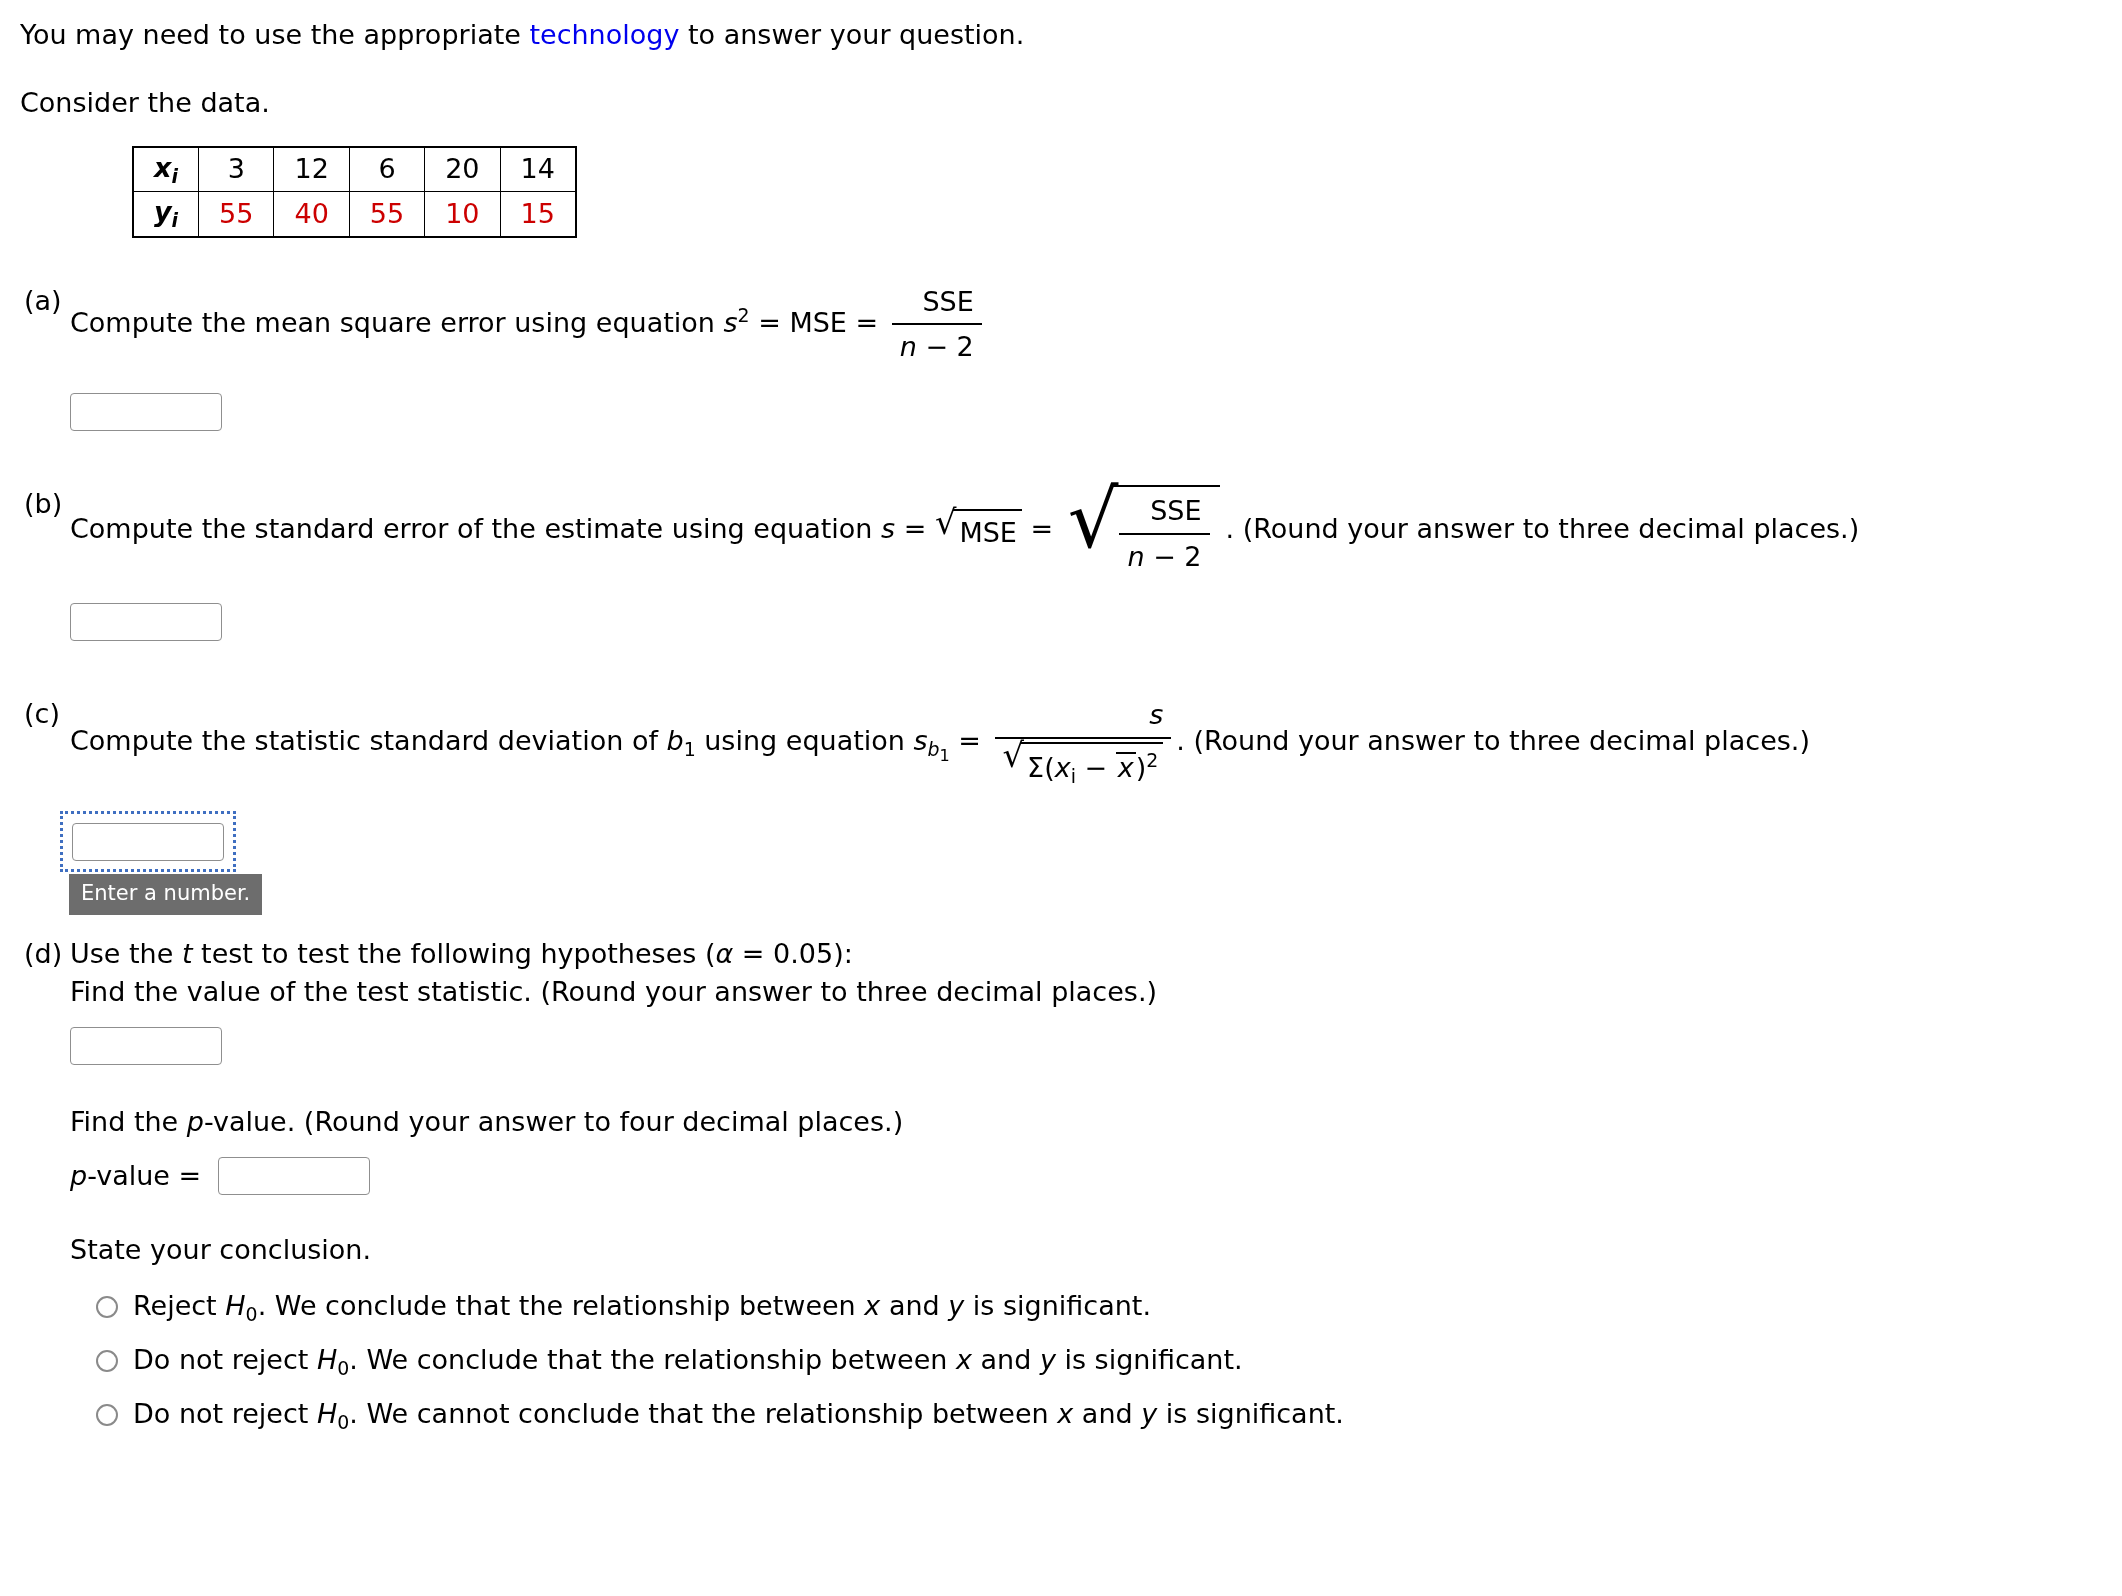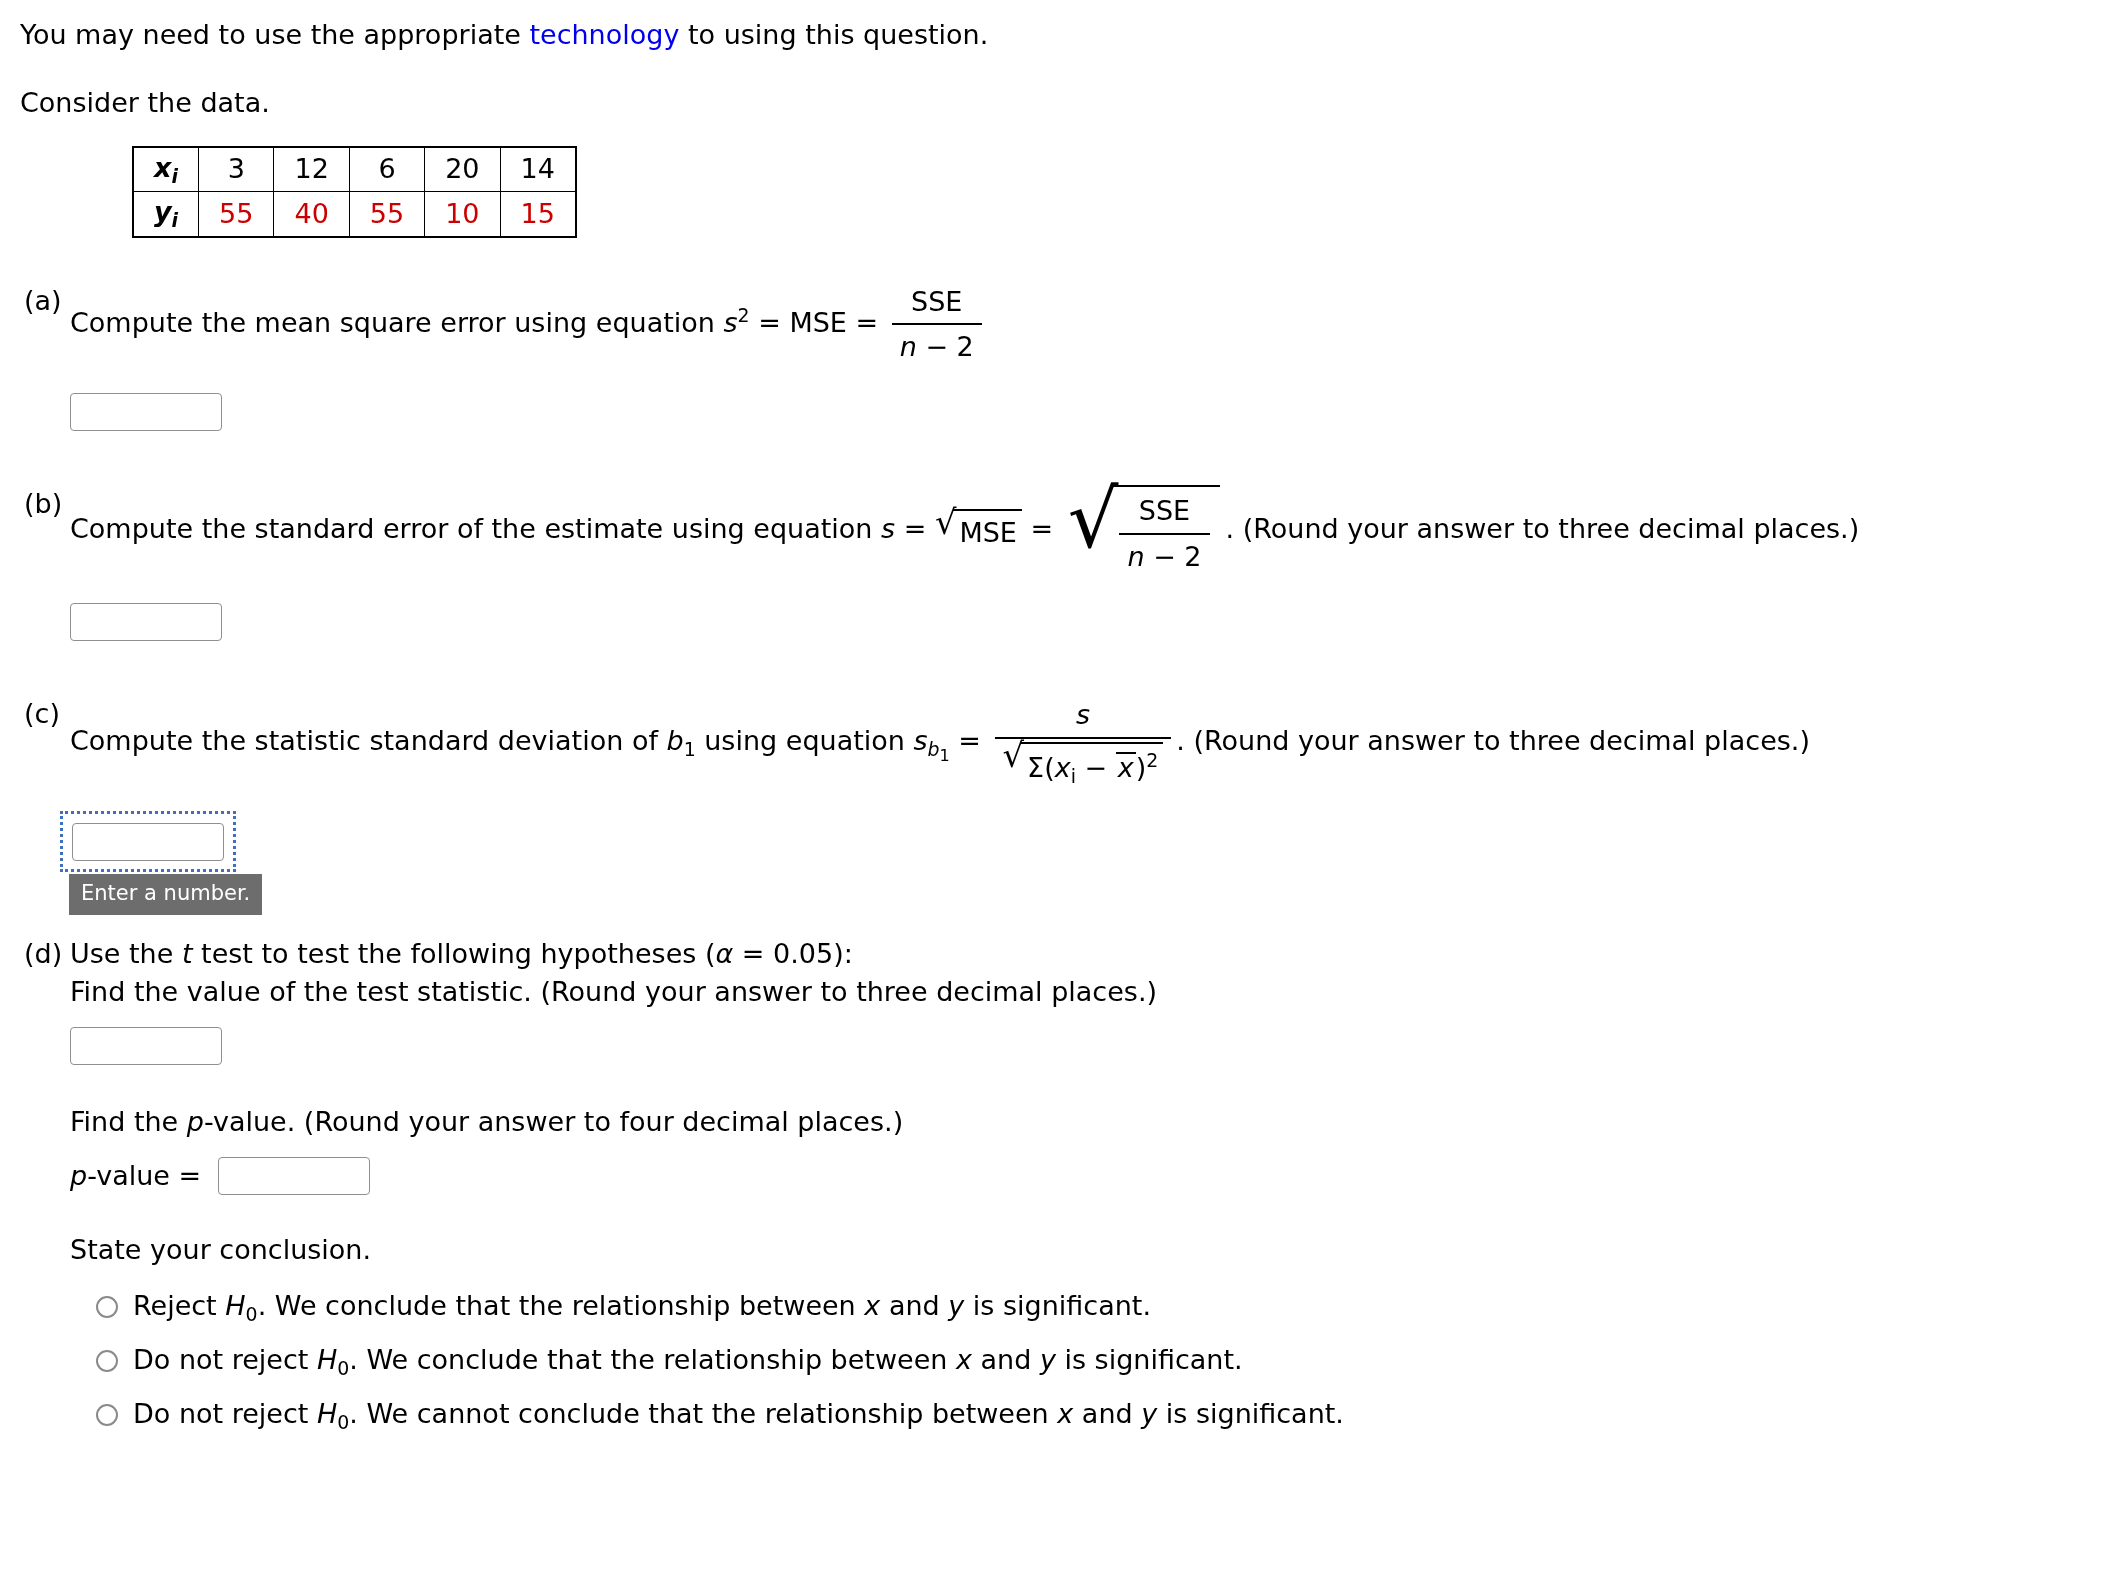--- a/index.html
+++ b/index.html
@@ -25,21 +25,21 @@
   }
   td.hdr { font-weight: bold; font-style: italic; padding: 0 10px; }
   td.redval { color: #cc0000; }
 
   .part { display: flex; margin-bottom: 54px; }
   .part-label { flex: 0 0 50px; padding-left: 4px; }
   .part-body { flex: 1 1 auto; }
   .q { margin-bottom: 26px; }
 
   
-  .frac { display: inline-block; vertical-align: middle; text-align: center; margin: 0 5px; }
+  .frac { display: inline-block; vertical-align: middle; text-align: right; margin: 0 5px; }
   .frac .num { display: block; border-bottom: 2px solid #000; padding: 1px 8px 3px; }
   .frac .den { display: block; padding: 3px 8px 0; }
 
   
   .sqrt { display: inline-flex; align-items: flex-start; vertical-align: middle; white-space: nowrap; }
   .sqrt .rad-glyph { line-height: 1; font-size: 1.25em; transform: translateY(-3px); margin-right: -3px; }
   .sqrt .radicand { border-top: 2px solid #000; padding: 3px 5px 0 6px; }
   .sqrt-lg { margin: 0 6px; }
   .sqrt-lg .rad-glyph { font-size: 2.95em; transform: translateY(-5px); margin-right: -7px; }
   .sqrt-lg .radicand { padding: 4px 10px 0 8px; }
@@ -64,21 +64,21 @@
 
   .option { display: flex; align-items: center; margin-bottom: 13px; padding-left: 26px; cursor: pointer; }
   .radio {
     width: 22px; height: 22px; border: 2px solid #8a8a8a; border-radius: 50%;
     background: #fff; flex: 0 0 22px; margin-right: 15px;
   }
 </style>
 </head>
 <body>
 
-<p class="intro-line"><span>You may need to use the appropriate </span><a class="link">technology</a><span> to using this question.</span></p>
+<p class="intro-line"><span>You may need to use the appropriate </span><a class="link">technology</a><span> to answer your question.</span></p>
 
 <p class="consider">Consider the data.</p>
 
 <table class="data-table">
   <tbody>
       <tr>
     <td class="hdr"><i>x</i><sub>i</sub></td>
     <td>3</td>
     <td>12</td>
     <td>6</td>

